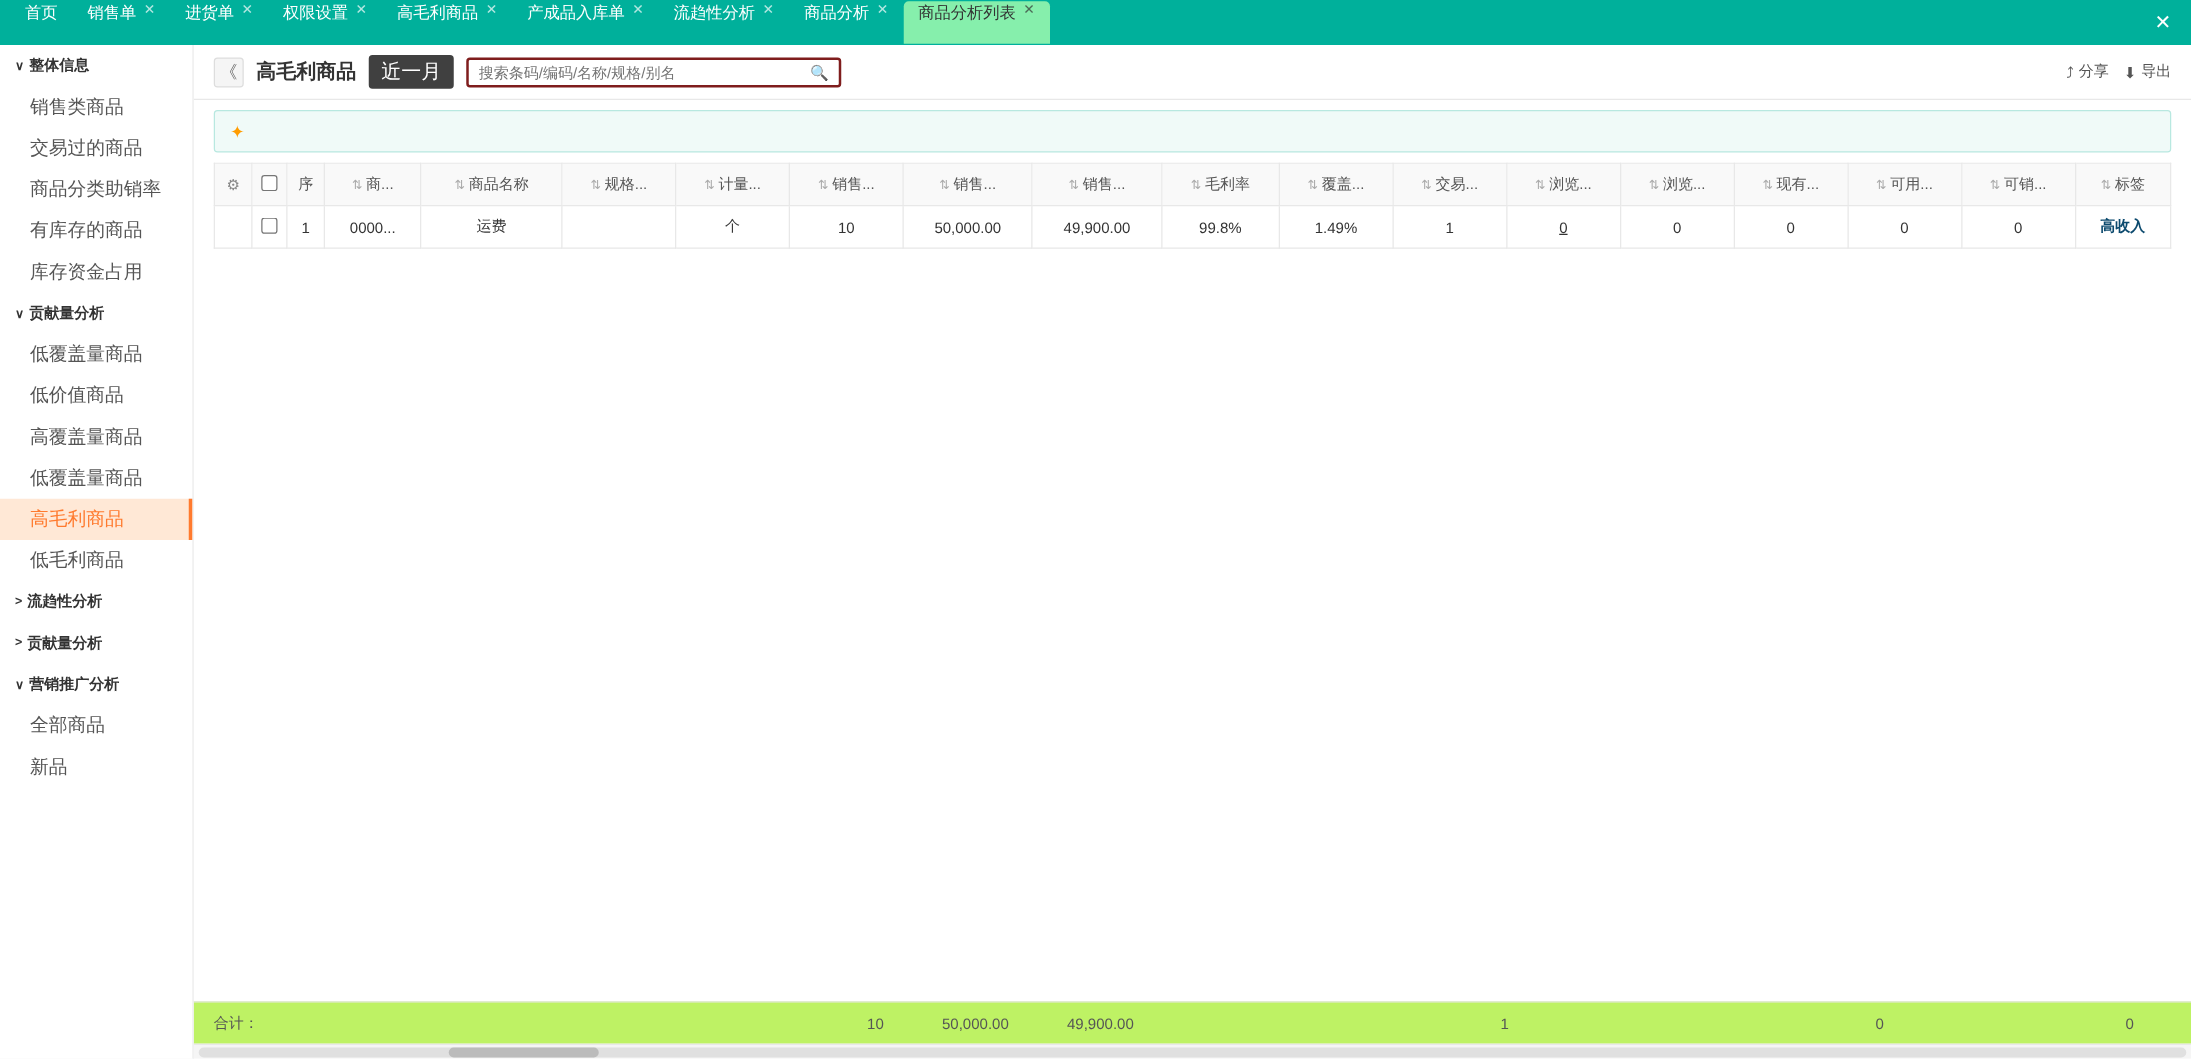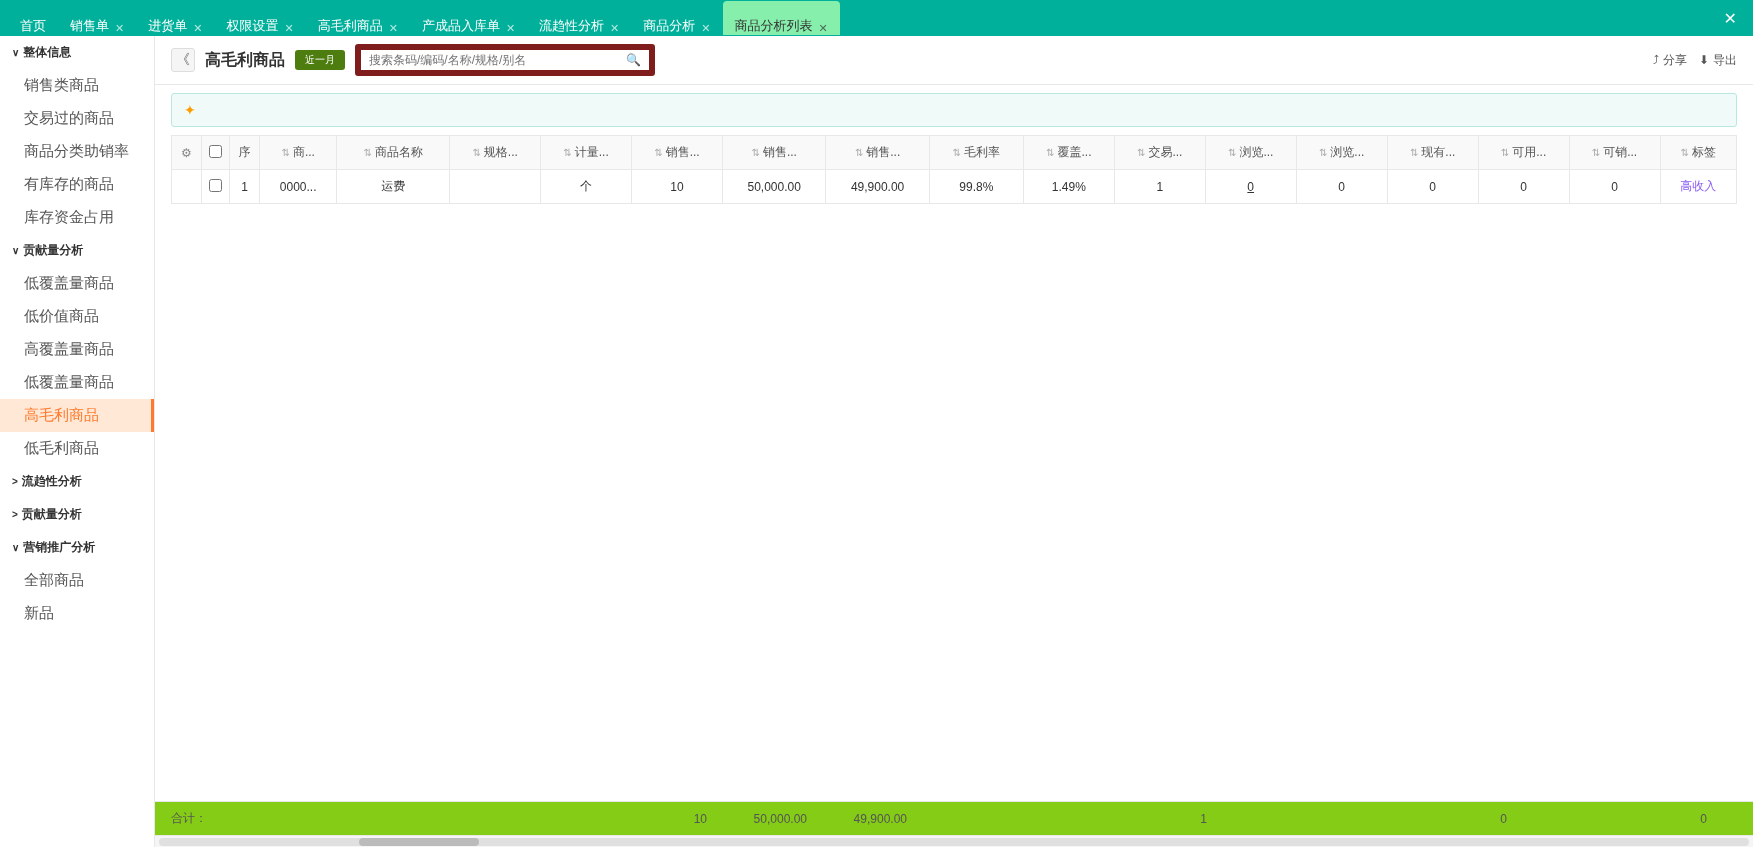--- a/index.html
+++ b/index.html
@@ -12,21 +12,21 @@
       display: flex;
       align-items: center;
       padding: 0 8px;
       color: white;
       flex-shrink: 0;
     }
     .top-nav .nav-item {
       padding: 0 12px;
       height: 34px;
       display: flex;
-      align-items: flex-end;
+      align-items: flex-start;
       cursor: pointer;
       white-space: nowrap;
       font-size: 13px;
       color: white;
     }
     .top-nav .nav-item.active {
       background: #86efac;
       color: #333;
       border-radius: 4px 4px 0 0;
     }
@@ -100,32 +100,32 @@
       border-bottom: 1px solid #e8e8e8;
       background: #fff;
       gap: 10px;
     }
     .content-title {
       font-size: 16px;
       font-weight: bold;
       color: #333;
     }
     .filter-btn {
-      background: #4d7c0f;
+      background: #404040;
       color: white;
       border: none;
       border-radius: 3px;
       padding: 3px 10px;
-      font-size: 10px;
+      font-size: 16px;
       cursor: pointer;
     }
     .search-box {
       display: flex;
       align-items: flex-end;
-      border: 6px solid #7f1d1d;
+      border: 2px solid #7f1d1d;
       border-radius: 3px;
       padding: 3px 8px;
       flex: 1;
       max-width: 300px;
     }
     .search-box input {
       border: none;
       outline: none;
       font-size: 12px;
       width: 100%;
@@ -202,25 +202,25 @@
       font-size: 10px;
       color: #aaa;
     }
     td {
       border: 1px solid #e8e8e8;
       padding: 8px 6px;
       text-align: center;
       color: #333;
       white-space: nowrap;
     }
-    .tag-high { color: #8b5cf6; font-weight: normal; }
+    .tag-high { color: #0c4a6e; font-weight: bold; }
 
     
     .footer-summary {
-      background: #84cc16;
+      background: #bef264;
       border-top: 1px solid #e8e8e8;
       padding: 8px 16px;
       display: flex;
       align-items: center;
       gap: 20px;
       font-size: 12px;
       color: #555;
       flex-shrink: 0;
     }
     .footer-cell {

